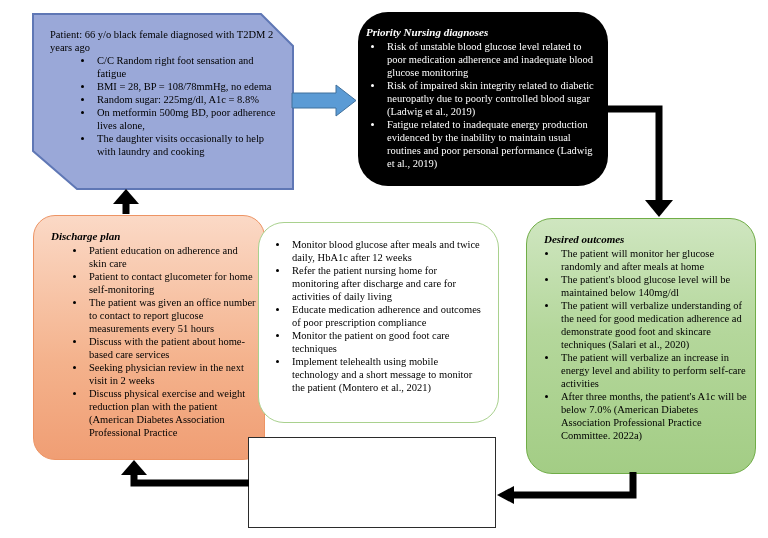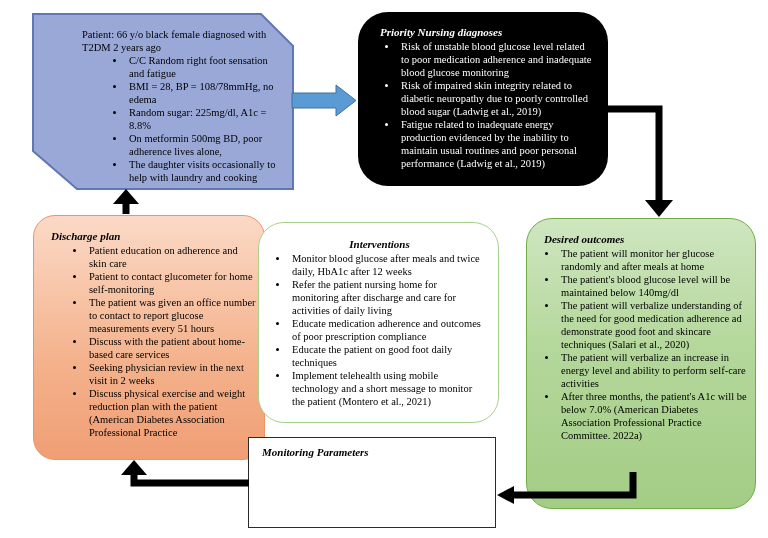--- a/index.html
+++ b/index.html
@@ -4,54 +4,54 @@
 <style>
   html,body{margin:0;padding:0;background:#fff;}
   .canvas{
     position:relative;
     width:768px;height:538px;
     background:#fff;
     font-family:"Liberation Serif","DejaVu Serif",serif;
     font-size:10.5px;line-height:13px;color:#000;
     overflow:hidden;
   }
-  .box{position:absolute;box-sizing:border-box;padding-left:32px;}
+  .box{position:absolute;box-sizing:border-box;}
   .box .title{font-weight:bold;font-style:italic;font-size:11px;margin:0 0 1px 0;}
   .box ul{margin:0;padding:0;list-style:disc outside;}
   .box li{margin:0;padding-left:3px;}
   .box p{margin:0;}
 
   
   .patient{left:32px;top:13px;width:262px;height:177px;}
   .patient .shape{position:absolute;left:0;top:0;width:100%;height:100%;}
   .patient .content{position:relative;padding:15px 14px 0 18px;}
   .patient ul{padding-left:44px;}
 
   
   .diagnoses{left:358px;top:12px;width:250px;height:174px;
     background:#000;border-radius:30px;color:#fff;
-    padding:14px 14px 0 22px;}
+    padding:14px 14px 0 8px;}
   .diagnoses ul{padding-left:18px;}
 
   
   .discharge{left:33px;top:215px;width:232px;height:245px;
     background:linear-gradient(180deg,#fbd9c6 0%,#f4b28c 60%,#f09e74 100%);
     border:1.5px solid #ed9464;border-radius:22px;
     padding:14px 8px 16px 17px;}
   .discharge ul{padding-left:35px;}
 
   
   .interventions{left:258px;top:222px;width:241px;height:201px;
     background:#fff;border:1.5px solid #a9d18e;border-radius:26px;
     padding:15px 12px 0 14px;}
   .interventions .title{text-align:center;}
   .interventions ul{padding-left:16px;}
 
   
-  .outcomes{left:526px;top:218px;width:230px;height:291px;
+  .outcomes{left:526px;top:218px;width:230px;height:256px;
     background:linear-gradient(180deg,#cfe6c0 0%,#b4d79b 45%,#a3cd85 100%);
     border:1.5px solid #70ad47;border-radius:26px;
     padding:14px 8px 0 17px;}
   .outcomes ul{padding-left:14px;}
 
   
   .monitoring{left:248px;top:437px;width:248px;height:91px;
     background:#fff;border:1px solid #2b2b2b;
     padding:8px 6px 0 13px;}
   .monitoring ul{padding-left:14px;}
@@ -94,43 +94,41 @@
         <li>Patient education on adherence and skin care</li>
         <li>Patient to contact glucometer for home self-monitoring</li>
         <li>The patient was given an office number to contact to report glucose measurements every 51 hours</li>
         <li>Discuss with the patient about home-based care services</li>
         <li>Seeking physician review in the next visit in 2 weeks</li>
         <li>Discuss physical exercise and weight reduction plan with the patient (American Diabetes Association Professional Practice</li>
       </ul>
   </div>
 
   <div class="box interventions">
-    <p class="title">Interventions</p>
     <ul>
         <li>Monitor blood glucose after meals and twice daily, HbA1c after 12 weeks</li>
         <li>Refer the patient nursing home for monitoring after discharge and care for activities of daily living</li>
         <li>Educate medication adherence and outcomes of poor prescription compliance</li>
-        <li>Educate the patient on good foot daily techniques</li>
+        <li>Monitor the patient on good foot care techniques</li>
         <li>Implement telehealth using mobile technology and a short message to monitor the patient (Montero et al., 2021)</li>
       </ul>
   </div>
 
   <div class="box outcomes">
     <p class="title">Desired outcomes</p>
     <ul>
         <li>The patient will monitor her glucose randomly and after meals at home</li>
         <li>The patient's blood glucose level will be maintained below 140mg/dl</li>
         <li>The patient will verbalize understanding of the need for good medication adherence ad demonstrate good foot and skincare techniques (Salari et al., 2020)</li>
         <li>The patient will verbalize an increase in energy level and ability to perform self-care activities</li>
         <li>After three months, the patient's A1c will be below 7.0%  (American Diabetes Association Professional Practice Committee. 2022a)</li>
       </ul>
   </div>
 
   <div class="box monitoring">
-    <p class="title">Monitoring Parameters</p>
   </div>
 
   <svg class="arrow-layer" viewBox="0 0 768 538" aria-hidden="true">
 
     <polygon points="292,93 336,93 336,85 356,100.5 336,116 336,108 292,108" fill="#5b9bd5" stroke="#41719c" stroke-width="1"></polygon>
 
     <path d="M606,109 L659,109 L659,201" fill="none" stroke="#000" stroke-width="7"></path>
     <polygon points="645,200 673,200 659,217" fill="#000"></polygon>
 
     <path d="M633,472 L633,495 L512,495" fill="none" stroke="#000" stroke-width="7"></path>

